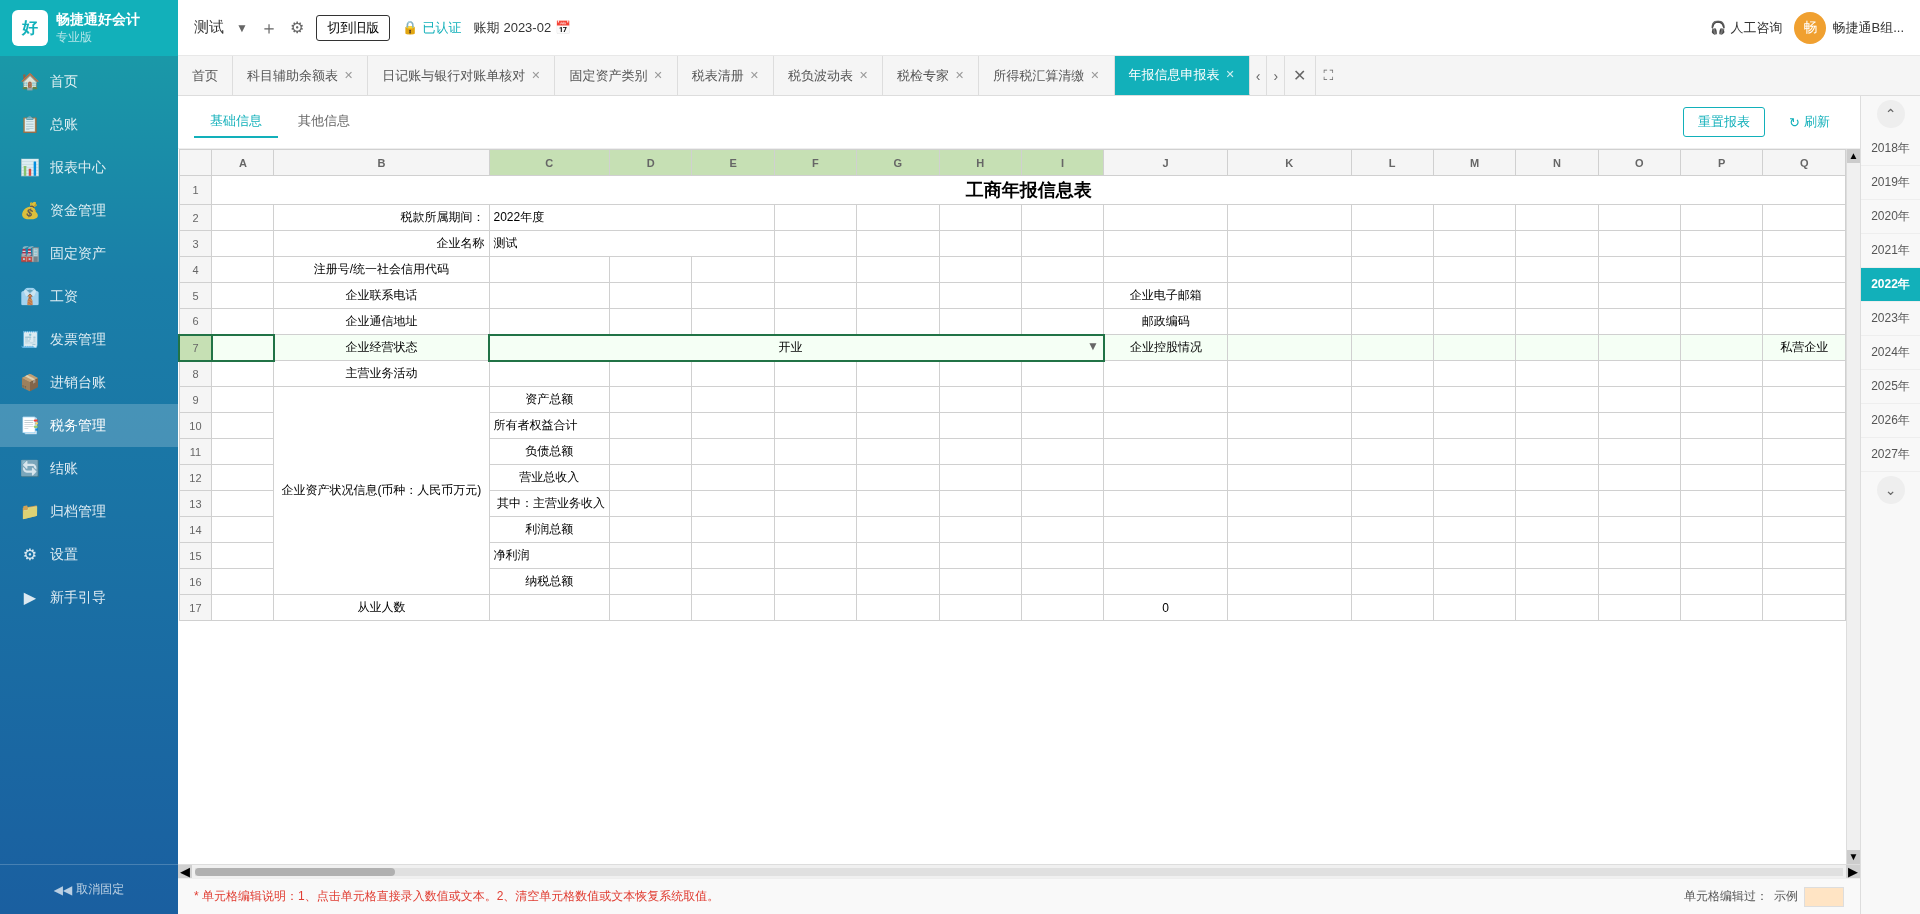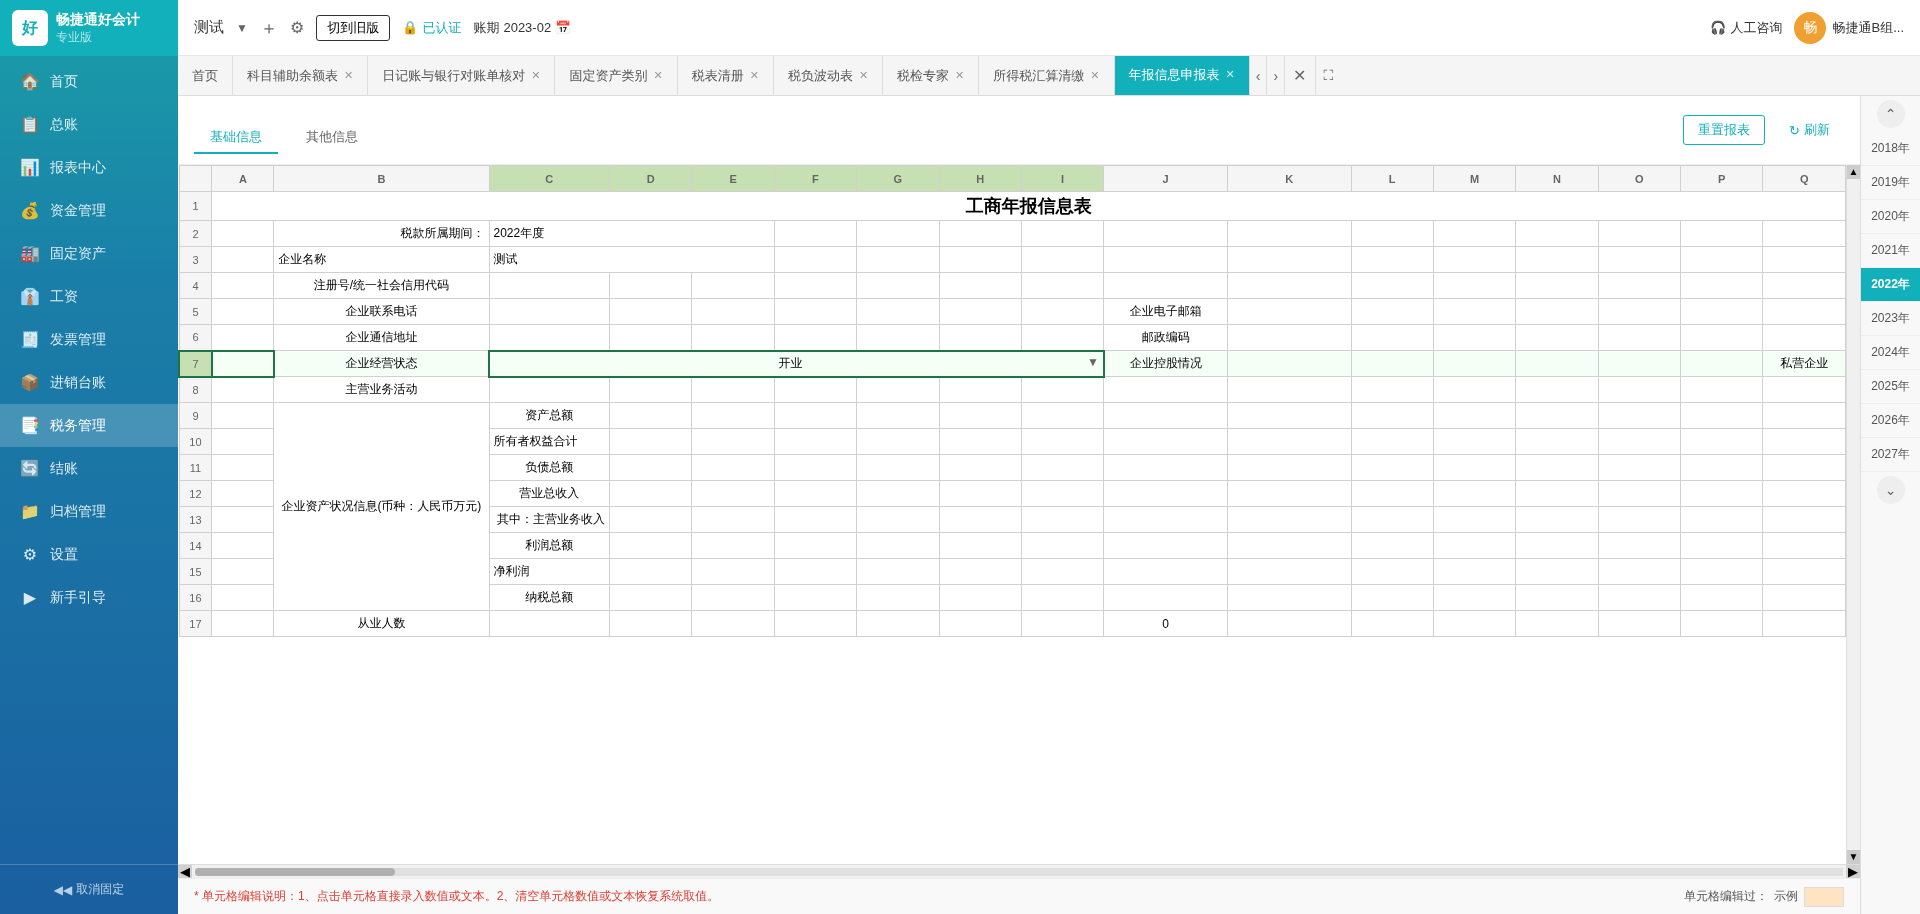--- a/index.html
+++ b/index.html
@@ -51,21 +51,21 @@
     .tab-expand { padding: 0 8px; cursor: pointer; color: #666; font-size: 14px; height: 40px; display: flex; align-items: center; }
 
     
     .page-content { flex: 1; display: flex; overflow: hidden; background: white; }
 
     
     .spreadsheet-wrapper { flex: 1; display: flex; flex-direction: column; overflow: hidden; }
 
     
     .toolbar-row { padding: 10px 16px; display: flex; align-items: center; justify-content: space-between; border-bottom: 1px solid #eee; }
-    .sub-tabs { display: flex; gap: 12px; margin-top: 16px; }
+    .sub-tabs { display: flex; gap: 4px; }
     .sub-tab { padding: 6px 16px; font-size: 13px; cursor: pointer; border-bottom: 2px solid transparent; color: #666; }
     .sub-tab.active { color: #12b0ba; border-bottom: 2px solid #12b0ba; font-weight: 500; }
     .toolbar-actions { display: flex; gap: 10px; align-items: center; }
     .btn-reset { border: 1px solid #12b0ba; color: #12b0ba; background: white; padding: 5px 14px; border-radius: 3px; cursor: pointer; font-size: 13px; }
     .btn-refresh { color: #12b0ba; background: white; border: none; padding: 5px 14px; cursor: pointer; font-size: 13px; display: flex; align-items: center; gap: 4px; }
 
     
     .spreadsheet-container { flex: 1; overflow: hidden; display: flex; position: relative; }
     .spreadsheet-scroll { flex: 1; overflow: auto; }
     .spreadsheet { border-collapse: collapse; font-size: 12px; min-width: 100%; }
@@ -323,21 +323,21 @@
                   <td></td>
                   <td></td>
                   <td></td>
                   <td></td>
                   <td></td>
                 </tr>
 
                 <tr>
                   <td class="row-header">3</td>
                   <td></td>
-                  <td style="text-align:left;">企业名称</td>
+                  <td style="text-align:right;">企业名称</td>
                   <td colspan="3">测试</td>
                   <td></td>
                   <td></td>
                   <td></td>
                   <td></td>
                   <td></td>
                   <td></td>
                   <td></td>
                   <td></td>
                   <td></td>

